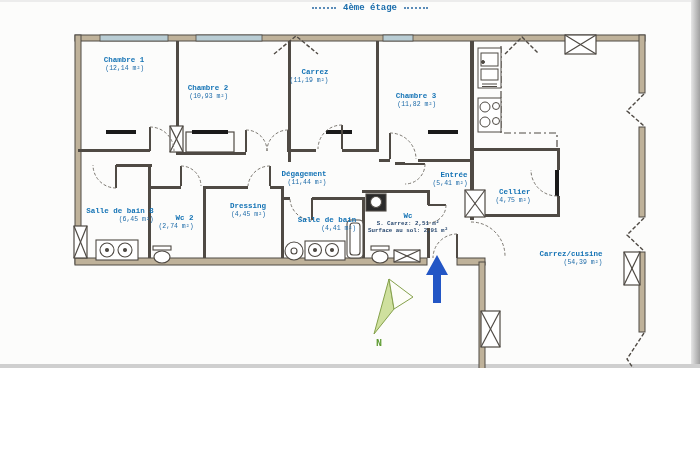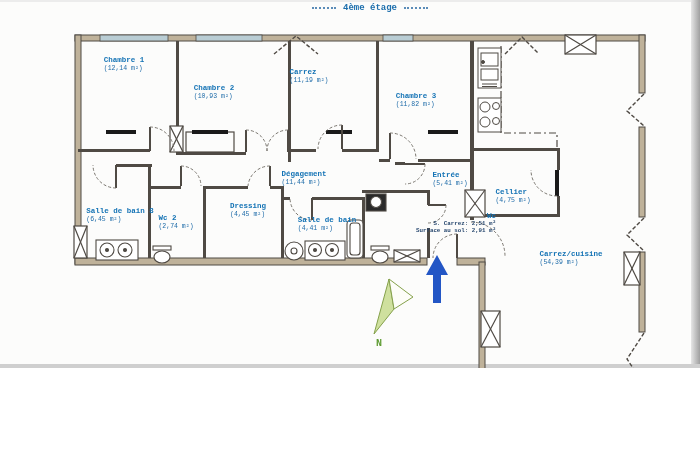--- a/index.html
+++ b/index.html
@@ -8,25 +8,25 @@
     background:#fcfcfb;
     font-family:Liberation Mono, monospace;
   }
   
   .scan-right{position:absolute;right:0;top:0;width:9px;height:100%;
     background:linear-gradient(to right,#e6e6e6,#9f9f9f);}
   .scan-bottom{position:absolute;left:0;bottom:0;width:100%;height:4px;background:#cfcfcf;}
   .scan-top{position:absolute;left:0;top:0;width:100%;height:2px;background:#ececec;}
   svg.plan{position:absolute;left:0;top:0;}
   
-  .room-label{position:absolute;transform:translateX(-50%);text-align:left;
+  .room-label{position:absolute;transform:translateX(-50%);text-align:right;
     color:#1473b5;white-space:nowrap;line-height:1.2;}
   .room-label .rname{font-weight:bold;font-size:7.5px;}
   .room-label .rarea{font-size:6.5px;color:#1c6aa8;}
-  .room-label.left-align{transform:none;text-align:right;margin-left:48px;}
+  .room-label.left-align{transform:none;text-align:center;}
   .room-label .rsub{font-size:5.8px;color:#27476e;font-weight:bold;}
   .title-row{position:absolute;left:370px;top:3px;transform:translateX(-50%);
     display:flex;align-items:center;gap:7px;}
   .title-row .dash{width:24px;height:0;border-top:2px dotted #5b8cb8;}
   .title-text{color:#1d6fad;font-weight:bold;font-size:9px;white-space:nowrap;}
   .north-label{position:absolute;color:#5d9b31;font-weight:bold;font-size:10px;}
 </style>
 </head>
 <body>
 
@@ -245,21 +245,21 @@
     <g stroke="#85a14b" stroke-width="1">
       <polygon points="389,279 374,334 394,309" fill="#cfe09e"></polygon>
       <polygon points="389,279 394,309 413,297" fill="#fdfdf8"></polygon>
     </g>
   </svg>
 
   <div class="room-label" style="left:124px;top:56px">
     <div class="rname">Chambre 1</div>
     <div class="rarea">(12,14 m²)</div>
   </div>
-  <div class="room-label" style="left:214px;top:84px">
+  <div class="room-label" style="left:208px;top:84px">
     <div class="rname">Chambre 2</div>
     <div class="rarea">(10,93 m²)</div>
   </div>
   <div class="room-label" style="left:309px;top:68px">
     <div class="rname">Carrez</div>
     <div class="rarea">(11,19 m²)</div>
   </div>
   <div class="room-label" style="left:416px;top:92px">
     <div class="rname">Chambre 3</div>
     <div class="rarea">(11,82 m²)</div>

